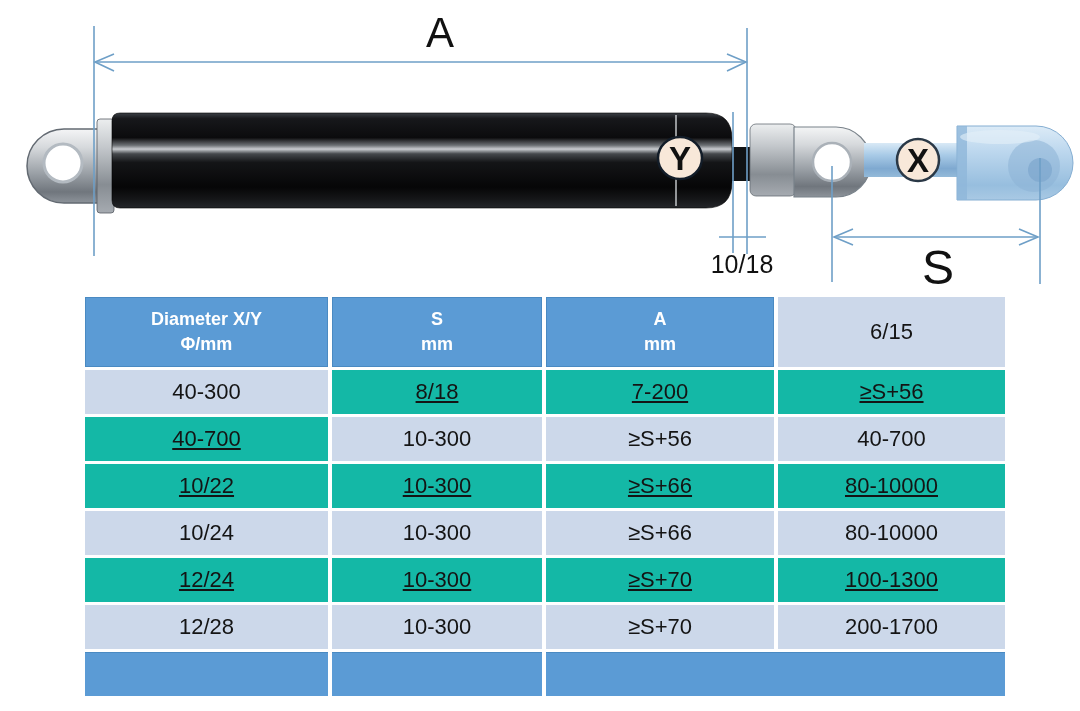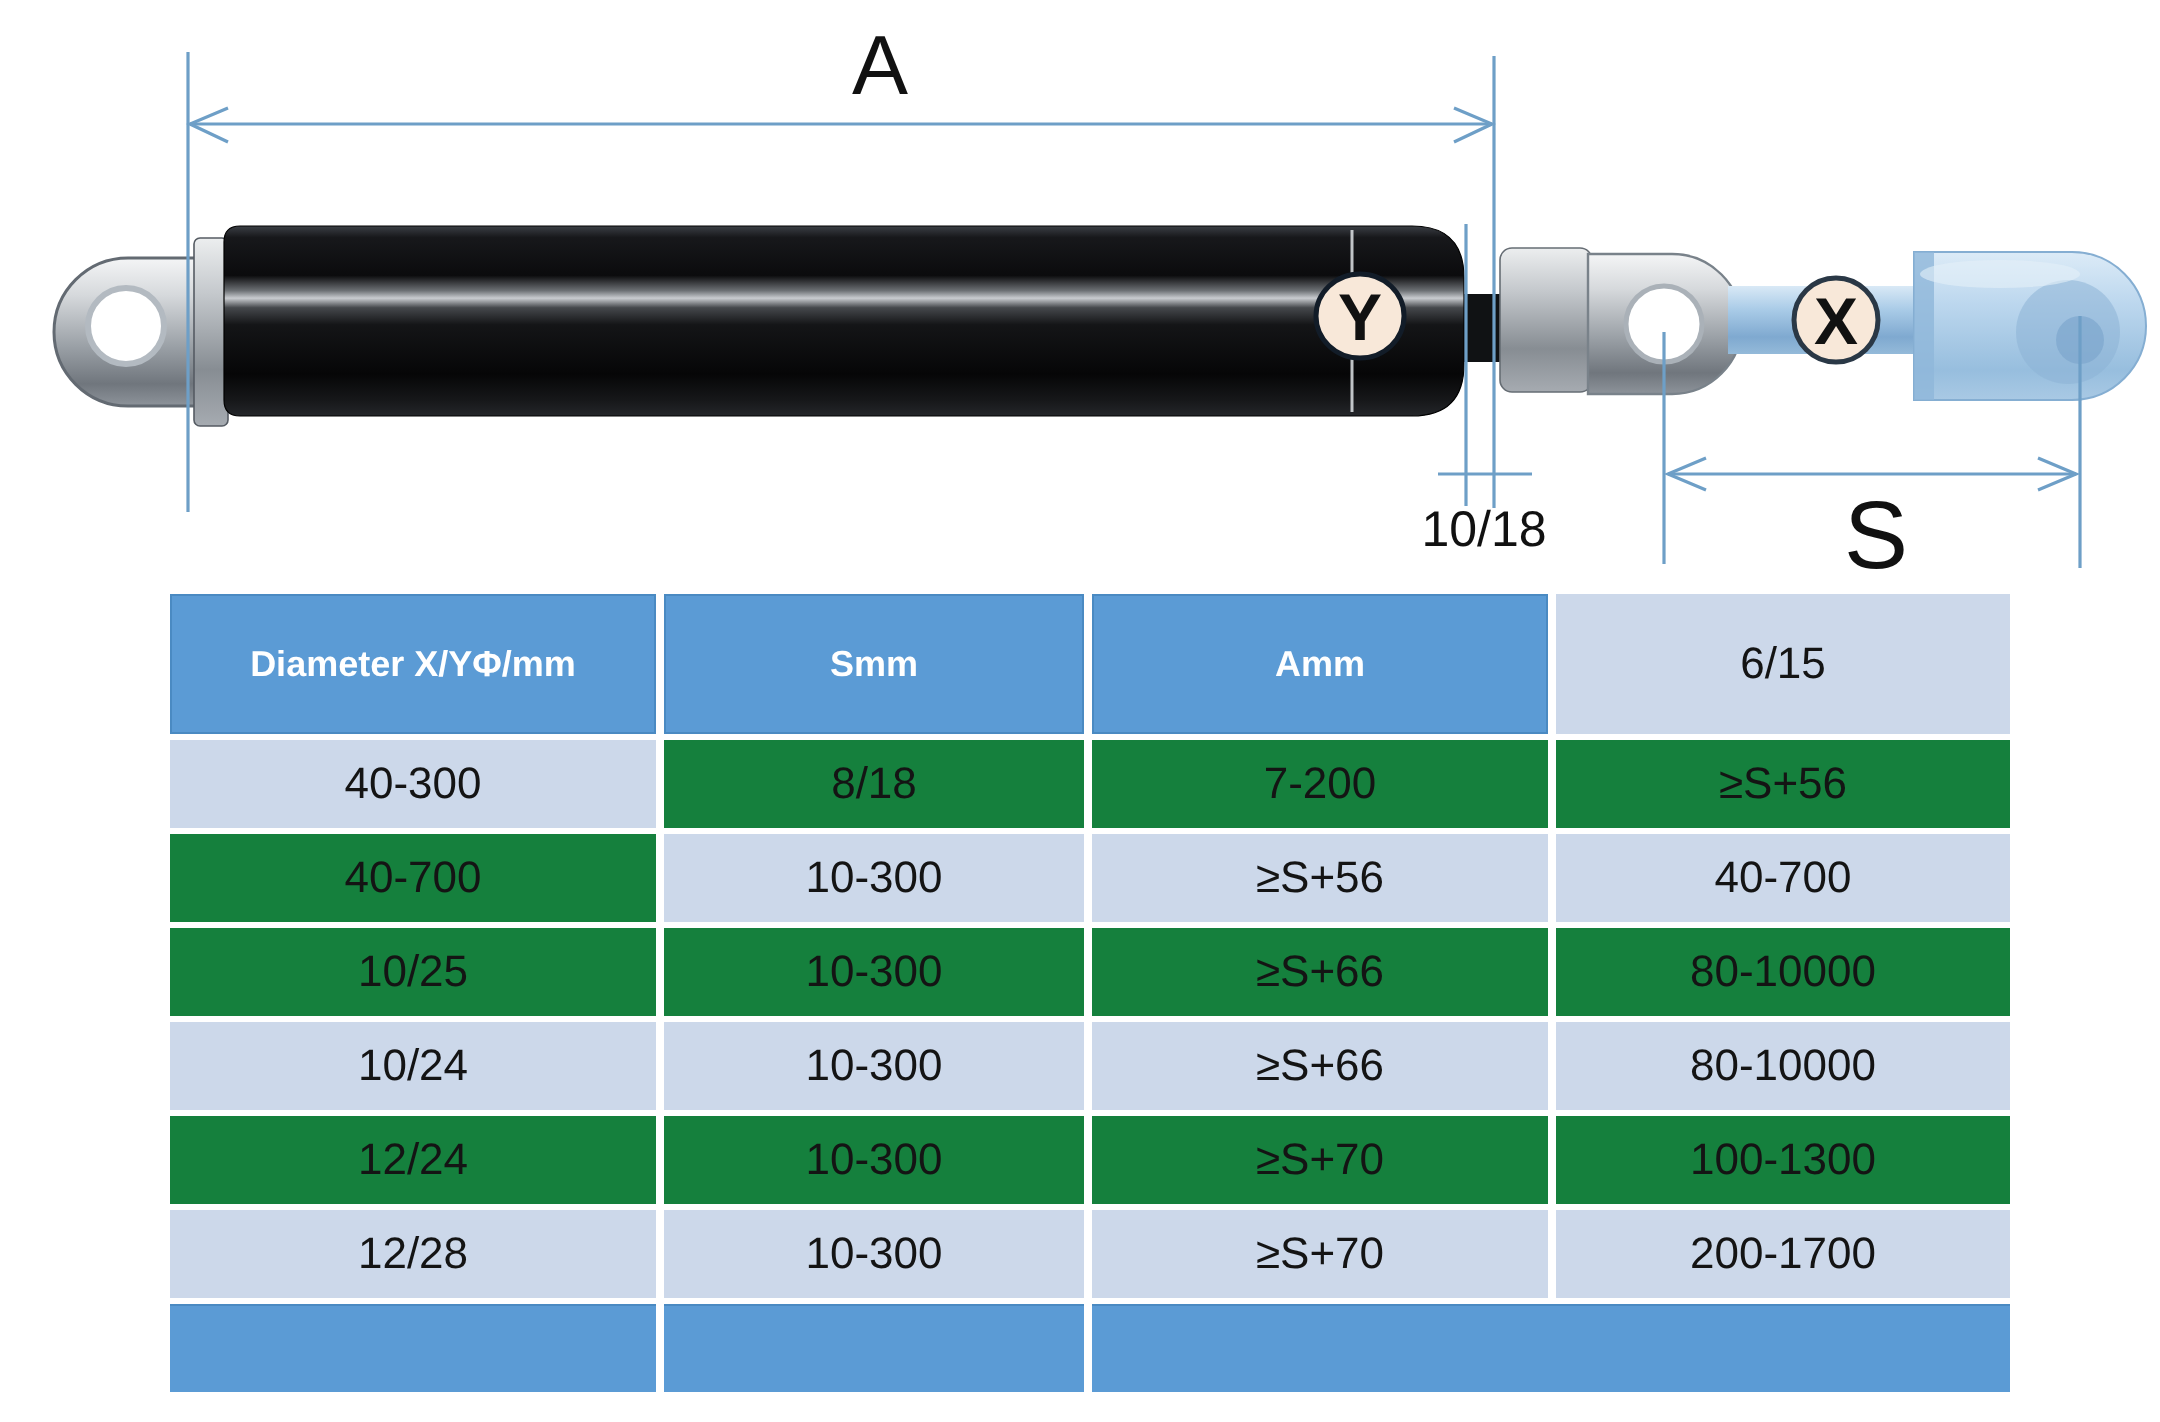--- a/index.html
+++ b/index.html
@@ -23,29 +23,29 @@
     position:absolute;left:85px;top:297px;width:920px;height:414px;
     display:grid;
     grid-template-columns:243px 210px 228px 227px;
     grid-template-rows:70px repeat(7,44px) 12px;
     row-gap:3px;column-gap:4px;
     background:#ffffff;
   }
   .th{
     background:#5b9bd5;border:1px solid #4a8ac2;
     color:#ffffff;font-weight:bold;font-size:18px;line-height:25px;
-    display:flex;flex-direction:row;align-items:center;justify-content:center;
+    display:flex;flex-direction:column;align-items:center;justify-content:center;
     text-align:center;
   }
   .td{
     font-size:22px;color:#141414;
     display:flex;align-items:center;justify-content:center;text-align:center;
   }
   .row-dark{background:#ccd8ea;}
-  .row-light{background:#15803d;}
+  .row-light{background:#14b8a6;text-decoration:underline;}
   .band{background:#5b9bd5;border-top:1px solid #4a8ac2;}
   .band-merged{grid-column:3 / 5;}
 </style>
 </head>
 <body>
 
 <div class="stage">
 
   <svg class="diagram" width="1080" height="294" viewBox="0 0 1080 294">
     <defs>
@@ -151,21 +151,21 @@
 
     <div class="td row-light">8/18</div>
     <div class="td row-light">7-200</div>
     <div class="td row-light">≥S+56</div>
     <div class="td row-light">40-700</div>
 
     <div class="td row-dark">10-300</div>
     <div class="td row-dark">≥S+56</div>
     <div class="td row-dark">40-700</div>
 
-    <div class="td row-light">10/25</div>
+    <div class="td row-light">10/22</div>
     <div class="td row-light">10-300</div>
     <div class="td row-light">≥S+66</div>
     <div class="td row-light">80-10000</div>
 
     <div class="td row-dark">10/24</div>
     <div class="td row-dark">10-300</div>
     <div class="td row-dark">≥S+66</div>
     <div class="td row-dark">80-10000</div>
 
     <div class="td row-light">12/24</div>

